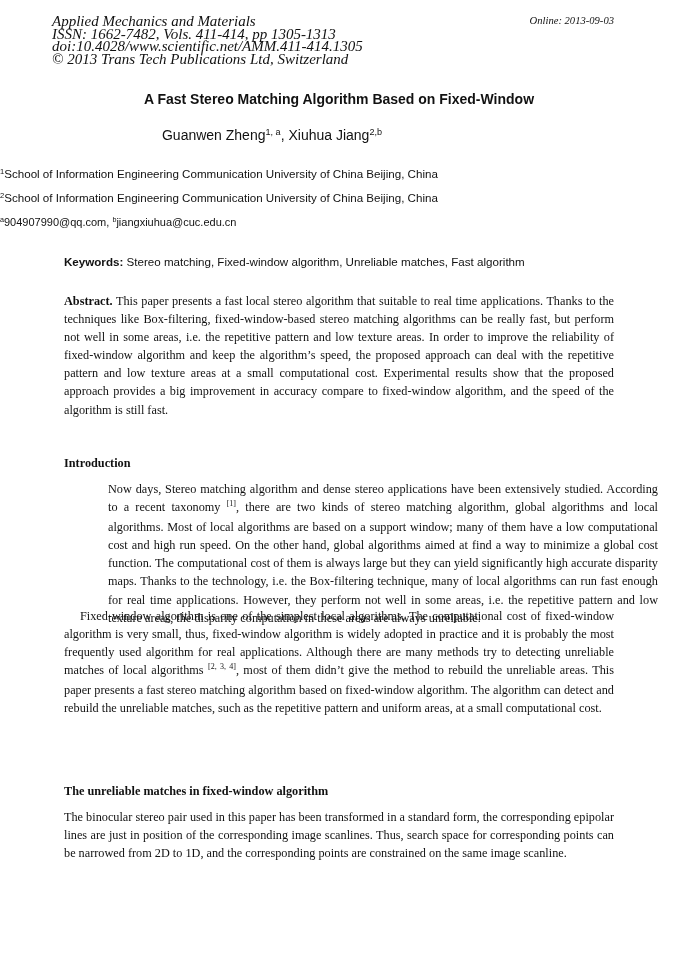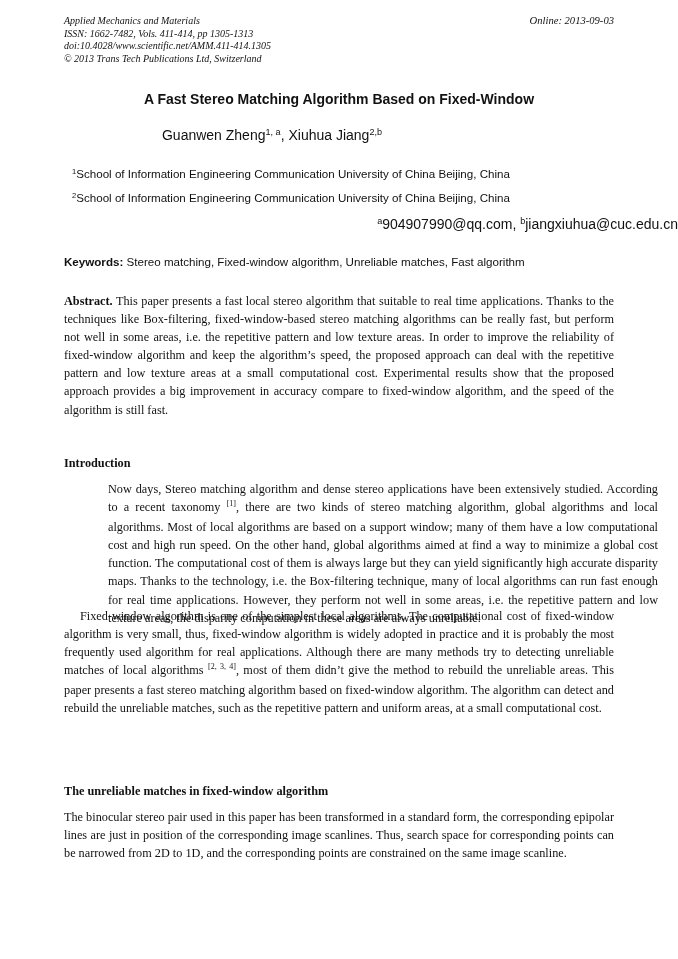--- a/index.html
+++ b/index.html
@@ -1,27 +1,27 @@
 <!DOCTYPE html>
 <html><head>
 <meta charset="utf-8">
 <style>
   html, body { margin: 0; padding: 0; background: #ffffff; }
   body { width: 678px; height: 959px; position: relative; overflow: hidden; color: #111; }
   .page { position: absolute; left: 0; top: 0; width: 678px; height: 959px; background: #fff; }
 
-  .header-left { position: absolute; left: 64px; top: 15px; font-family: "Liberation Serif", serif; font-style: italic; font-size: 10px; line-height: 12.7px; color: #111; }
+  .header-left { position: absolute; left: 52px; top: 15px; font-family: "Liberation Serif", serif; font-style: italic; font-size: 15px; line-height: 12.7px; color: #111; }
   .header-right { position: absolute; right: 64px; top: 15px; font-family: "Liberation Serif", serif; font-style: italic; font-size: 10.6px; line-height: 12.7px; color: #111; }
 
   .title { position: absolute; left: 0; width: 678px; top: 91px; text-align: center; font-family: "Liberation Sans", sans-serif; font-weight: bold; font-size: 14px; color: #111; }
   .authors { position: absolute; left: 0; width: 544px; top: 127px; text-align: center; font-family: "Liberation Sans", sans-serif; font-size: 14px; color: #111; }
-  .affil { position: absolute; left: 0; width: 582px; text-align: center; font-family: "Liberation Sans", sans-serif; font-size: 11.6px; color: #111; }
+  .affil { position: absolute; left: 0; width: 582px; text-align: left; font-family: "Liberation Sans", sans-serif; font-size: 11.6px; color: #111; }
   .affil-1 { top: 167px; }
   .affil-2 { top: 191px; }
-  .emails { position: absolute; left: 0; width: 678px; top: 216px; text-align: right; font-family: "Liberation Sans", sans-serif; font-size: 14px; color: #111; }
+  .emails { position: absolute; left: 0; width: 678px; top: 216px; text-align: left; font-family: "Liberation Sans", sans-serif; font-size: 11px; color: #111; }
   sup { font-size: 65%; vertical-align: 0; position: relative; top: -0.55em; line-height: 0; }
 
   .keywords { position: absolute; left: 64px; top: 255px; font-family: "Liberation Sans", sans-serif; font-size: 11.6px; color: #111; }
   .keywords .kw-label { font-weight: bold; text-align: center; }
 
   .para { position: absolute; left: 64px; width: 550px; font-family: "Liberation Serif", serif; font-size: 12.25px; line-height: 18.1px; text-align: justify; color: #111; }
   .abstract { top: 292px; }
   .abstract .abs-label { font-weight: bold; margin-top: 44px; }
 
   .heading { position: absolute; left: 64px; font-family: "Liberation Serif", serif; font-weight: bold; font-size: 12.25px; color: #111; }

